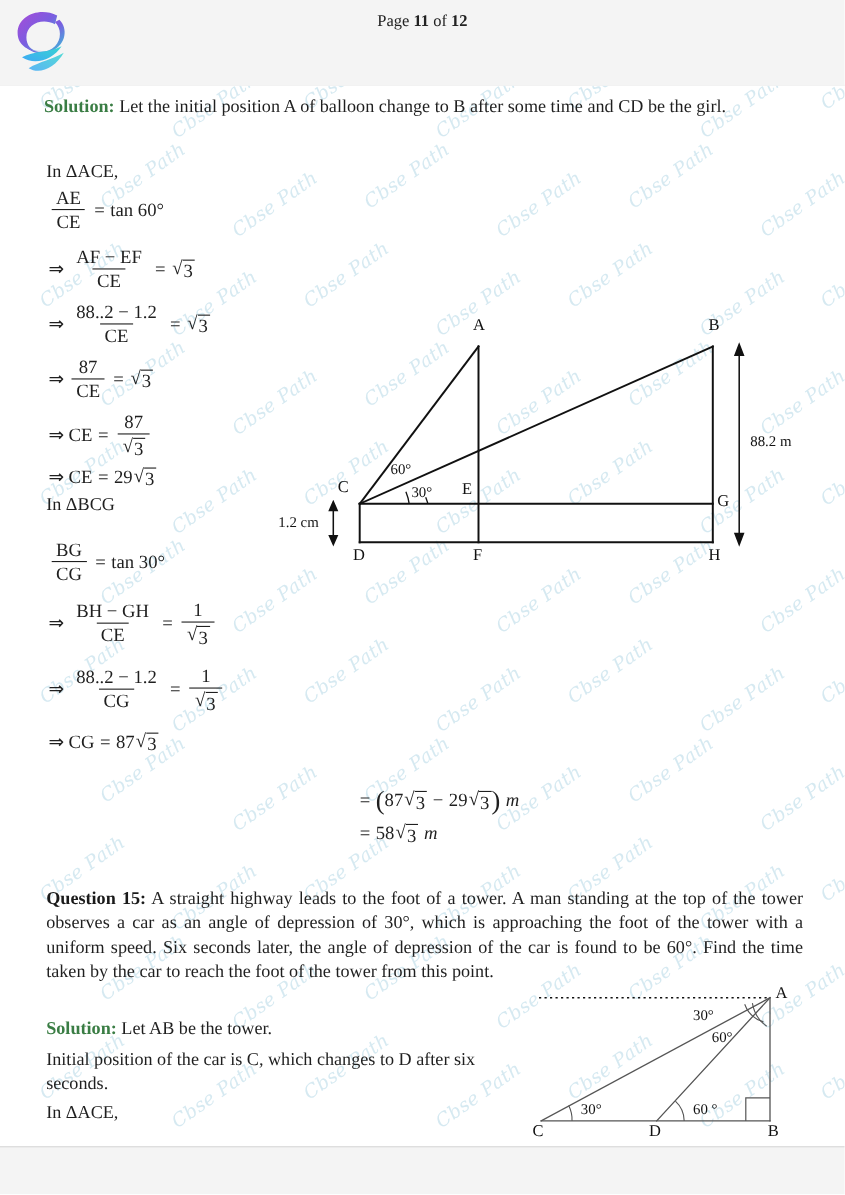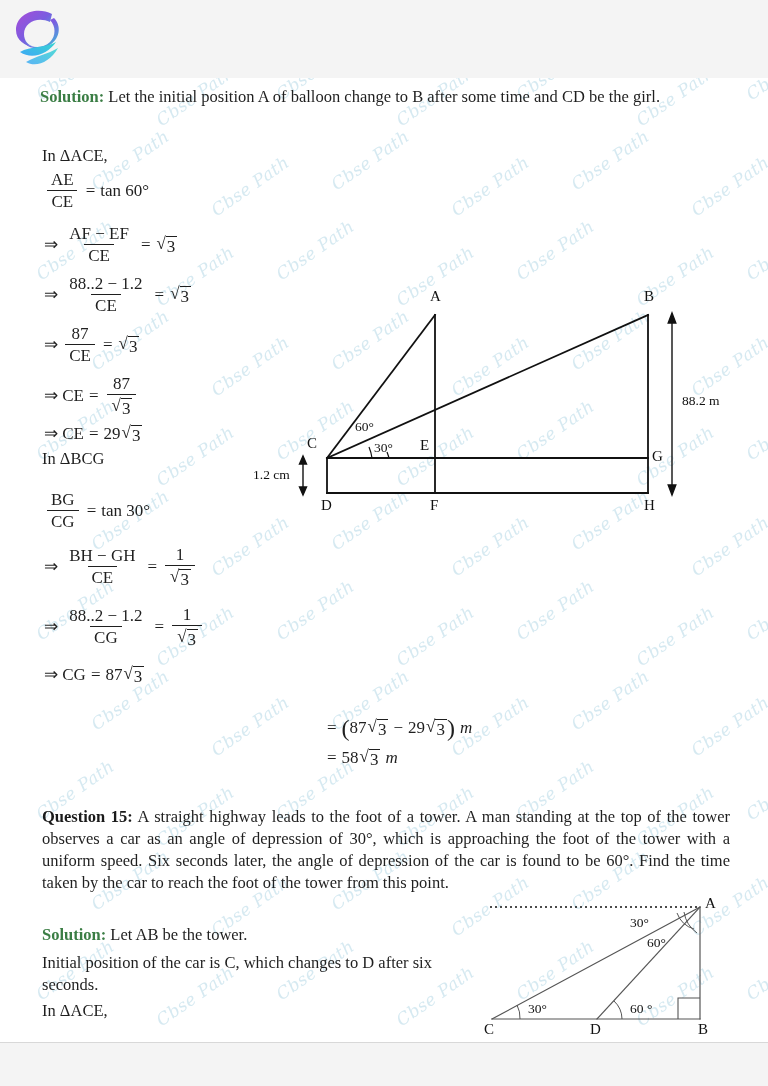--- a/index.html
+++ b/index.html
@@ -554,14 +554,17 @@
     <div class="dlabel" style="left:22px; top:128px;">C</div>
     <div class="dlabel" style="left:128px; top:128px;">D</div>
     <div class="dlabel dlabel-sm" style="left:168px; top:22px;">30°</div>
     <div class="dlabel dlabel-sm" style="left:185px; top:42px;">60°</div>
     <div class="dlabel dlabel-sm" style="left:66px; top:108px;">30°</div>
     <div class="dlabel dlabel-sm" style="left:168px; top:108px;">60 °</div>
   </div>
 
   <div class="footer"></div>
   <div class="footer-rule"></div>
+  <div class="footer-text" style="z-index:6;">
+    <span>Page </span><b>11</b><span> of </span><b>12</b>
+  </div>
 
 </div>
 
 </body></html>

